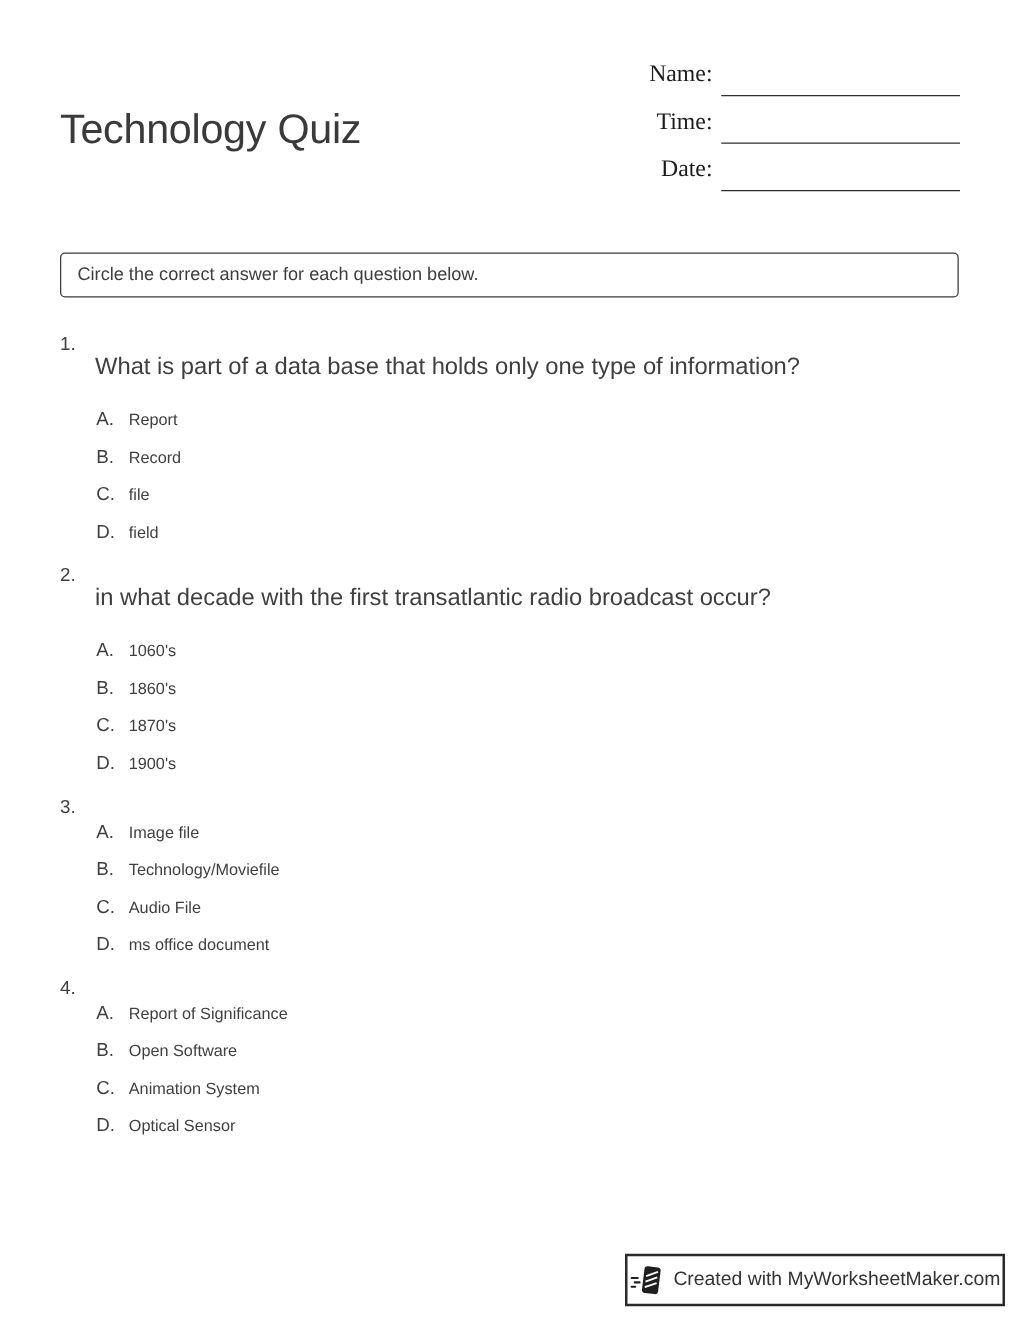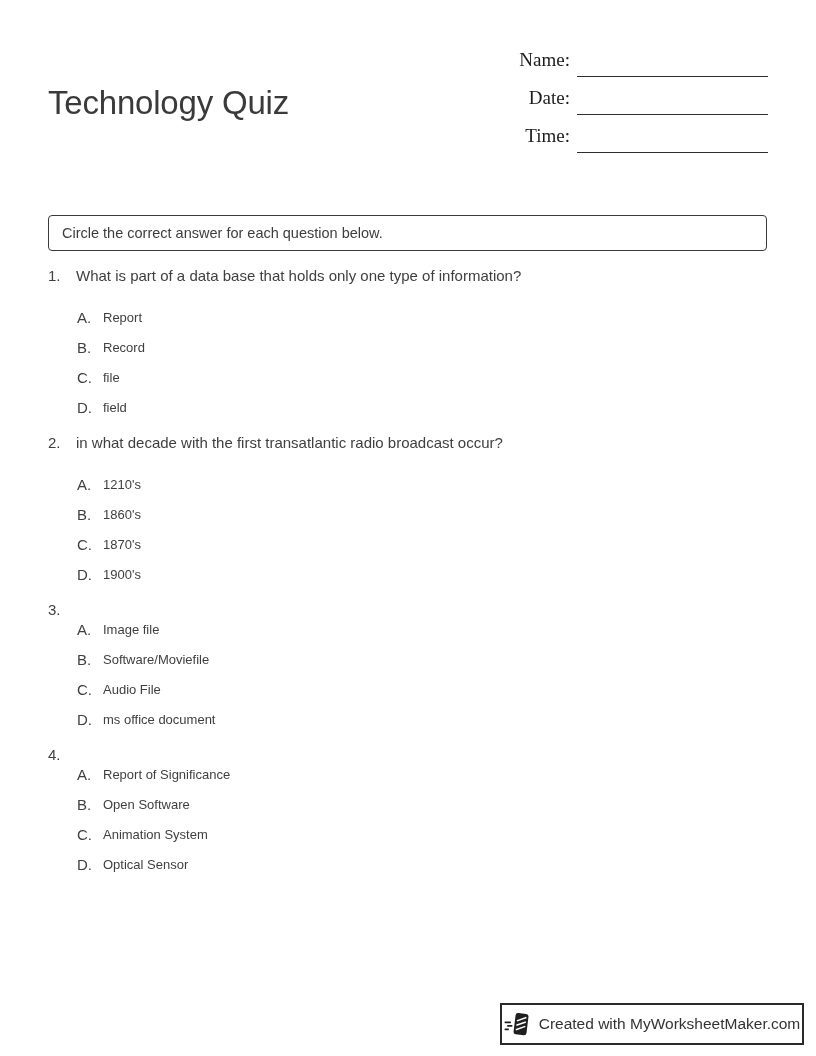--- a/index.html
+++ b/index.html
@@ -64,45 +64,45 @@
     top: 202px;
     width: 719px;
     height: 36px;
     border: 1.5px solid #3a3a3a;
     border-radius: 4px;
     display: flex;
     align-items: center;
     padding-left: 13px;
     font-size: 14.5px;
     color: #3d3d3d;
-    margin-top: 13px;
   }
 
   
   .questions {
     position: absolute;
     left: 48px;
     top: 266px;
     width: 700px;
   }
   .question { margin-bottom: 15px; }
   .q-row { display: flex; }
   .q-num {
     width: 28px;
     flex: none;
     font-size: 15px;
     line-height: 20px;
     color: #3f3f3f;
   }
   .q-text {
     flex: 1;
-    font-size: 15px;
+    font-size: 19px;
     line-height: 20px;
     color: #3f3f3f;
     margin-bottom: 22px;
+    margin-top: 18px;
   }
   .option-row {
     display: flex;
     margin-left: 29px;
     margin-bottom: 10px;
   }
   .opt-letter {
     width: 26px;
     flex: none;
     font-size: 15px;
@@ -143,27 +143,27 @@
 <div class="page">
 
   <div class="title">Technology Quiz</div>
 
   <div class="fields">
     <div class="field-row">
       <div class="field-label">Name:</div>
       <div class="field-line"></div>
     </div>
     <div class="field-row">
+      <div class="field-label">Time:</div>
+      <div class="field-line"></div>
+    </div>
+    <div class="field-row">
       <div class="field-label">Date:</div>
       <div class="field-line"></div>
     </div>
-    <div class="field-row">
-      <div class="field-label">Time:</div>
-      <div class="field-line"></div>
-    </div>
   </div>
 
   <div class="instruction-box">
     <span>Circle the correct answer for each question below.</span>
   </div>
 
   <div class="questions">
 
     <div class="question">
       <div class="q-row">
@@ -188,21 +188,21 @@
       </div>
     </div>
 
     <div class="question">
       <div class="q-row">
         <div class="q-num">2.</div>
         <div class="q-text">in what decade with the first transatlantic radio broadcast occur?</div>
       </div>
       <div class="option-row">
         <div class="opt-letter">A.</div>
-        <div class="opt-text">1210's</div>
+        <div class="opt-text">1060's</div>
       </div>
       <div class="option-row">
         <div class="opt-letter">B.</div>
         <div class="opt-text">1860's</div>
       </div>
       <div class="option-row">
         <div class="opt-letter">C.</div>
         <div class="opt-text">1870's</div>
       </div>
       <div class="option-row">
@@ -214,21 +214,21 @@
     <div class="question">
       <div class="q-row">
         <div class="q-num">3.</div>
       </div>
       <div class="option-row">
         <div class="opt-letter">A.</div>
         <div class="opt-text">Image file</div>
       </div>
       <div class="option-row">
         <div class="opt-letter">B.</div>
-        <div class="opt-text">Software/Moviefile</div>
+        <div class="opt-text">Technology/Moviefile</div>
       </div>
       <div class="option-row">
         <div class="opt-letter">C.</div>
         <div class="opt-text">Audio File</div>
       </div>
       <div class="option-row">
         <div class="opt-letter">D.</div>
         <div class="opt-text">ms office document</div>
       </div>
     </div>

